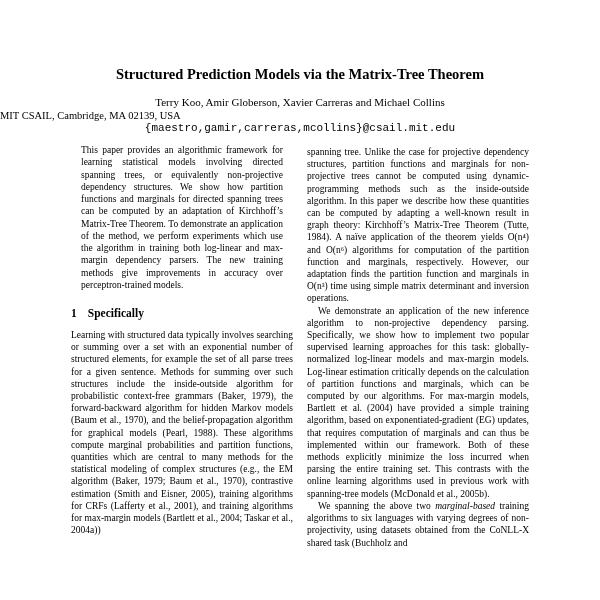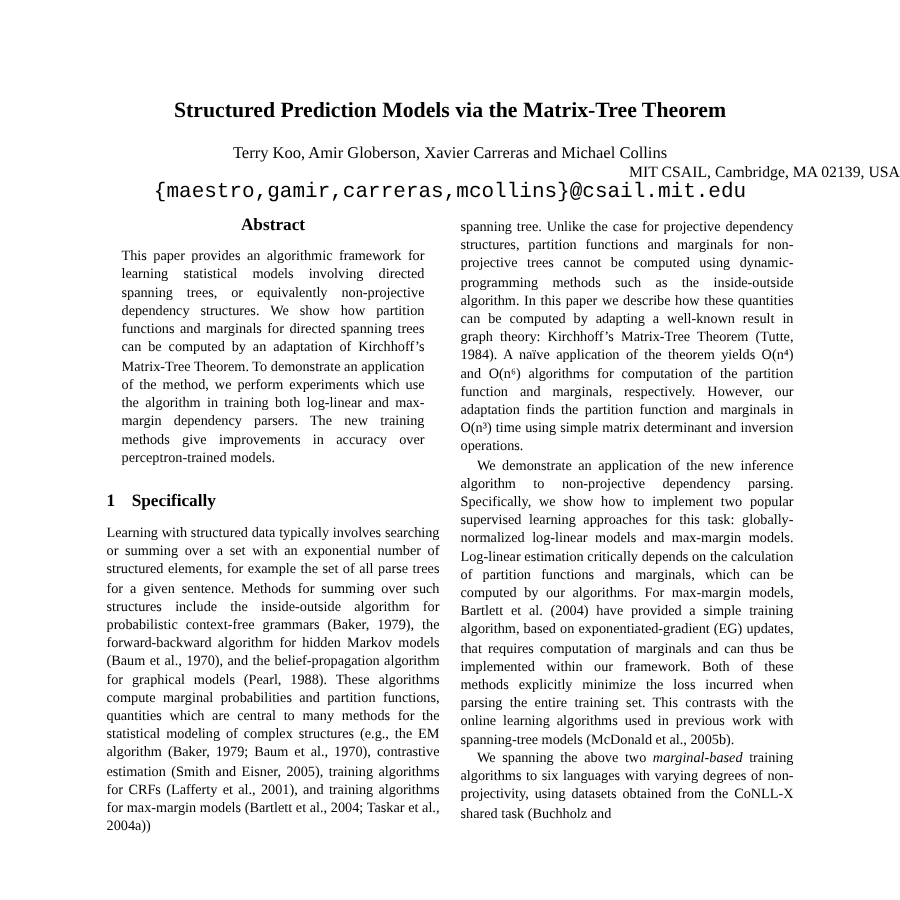--- a/index.html
+++ b/index.html
@@ -34,33 +34,32 @@
     text-align: center;
     font-size: 11px;
     font-weight: normal;
     line-height: 13px;
   }
   .affiliation {
     position: absolute;
     top: 109px;
     left: 0;
     right: 0;
-    text-align: right;
+    text-align: left;
     font-size: 10.5px;
     line-height: 13px;
-    padding-left: 11px;
   }
   .email {
     position: absolute;
     top: 122px;
     left: 0;
     right: 0;
     text-align: center;
     font-family: "Liberation Mono", "DejaVu Sans Mono", monospace;
-    font-size: 14px;
+    font-size: 11px;
     line-height: 12px;
   }
   .columns {
     position: absolute;
     top: 144px;
     left: 71px;
     width: 458px;
     display: flex;
     gap: 14px;
   }
@@ -115,21 +114,20 @@
 
   <div class="authors">Terry Koo, Amir Globerson, Xavier Carreras and Michael Collins</div>
 
   <div class="affiliation">MIT CSAIL, Cambridge, MA 02139, USA</div>
 
   <div class="email">{maestro,gamir,carreras,mcollins}@csail.mit.edu</div>
 
   <div class="columns">
 
     <div class="col left">
-      <div class="abstract-heading">Abstract</div>
       <p class="abstract-body">This paper provides an algorithmic framework for learning statistical models involving directed spanning trees, or equivalently non-projective dependency structures. We show how partition functions and marginals for directed spanning trees can be computed by an adaptation of Kirchhoff’s Matrix-Tree Theorem. To demonstrate an application of the method, we perform experiments which use the algorithm in training both log-linear and max-margin dependency parsers. The new training methods give improvements in accuracy over perceptron-trained models.</p>
 
       <div class="section-heading">
         <span>1</span>
         <span>Specifically</span>
       </div>
       <p class="body-text">Learning with structured data typically involves searching or summing over a set with an exponential number of structured elements, for example the set of all parse trees for a given sentence. Methods for summing over such structures include the inside-outside algorithm for probabilistic context-free grammars (Baker, 1979), the forward-backward algorithm for hidden Markov models (Baum et al., 1970), and the belief-propagation algorithm for graphical models (Pearl, 1988). These algorithms compute marginal probabilities and partition functions, quantities which are central to many methods for the statistical modeling of complex structures (e.g., the EM algorithm (Baker, 1979; Baum et al., 1970), contrastive estimation (Smith and Eisner, 2005), training algorithms for CRFs (Lafferty et al., 2001), and training algorithms for max-margin models (Bartlett et al., 2004; Taskar et al., 2004a))</p>
     </div>
 
     <div class="col right">

